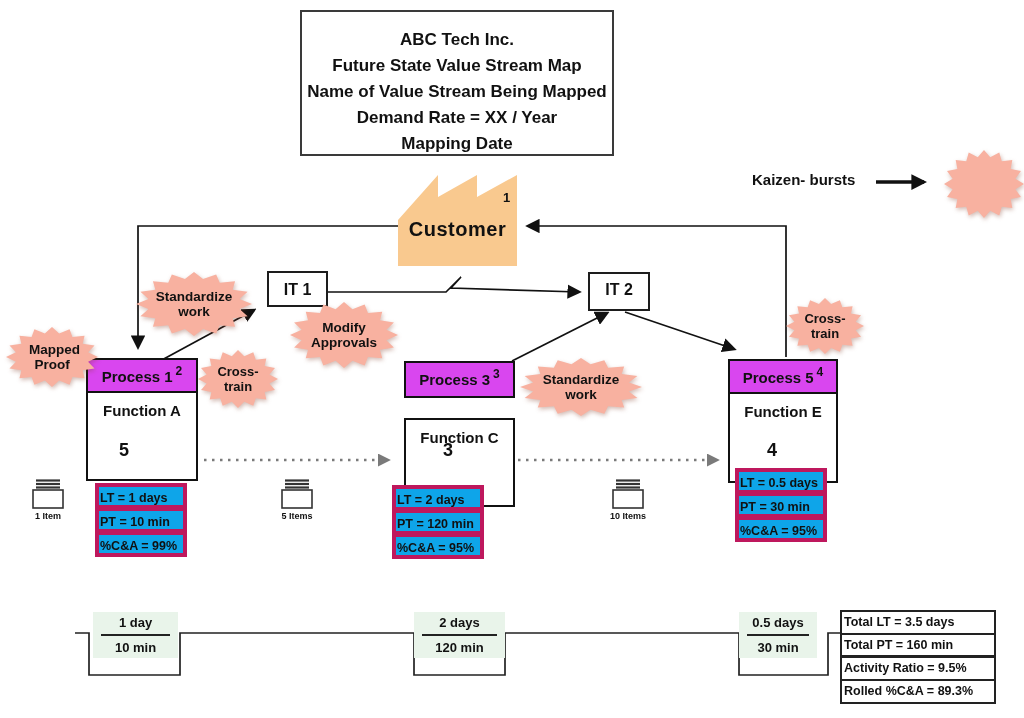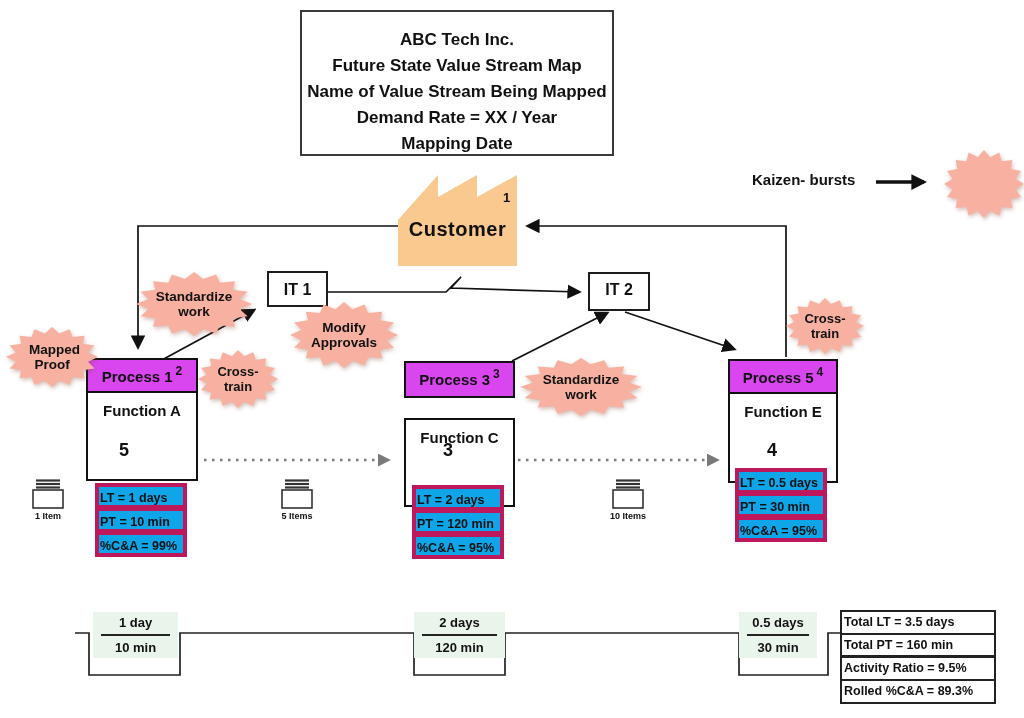--- a/index.html
+++ b/index.html
@@ -165,21 +165,21 @@
     <div class="data-row">%C&amp;A = 99%</div>
   </div>
 
   <div class="abs proc-header" style="left:404px; top:361px; width:111px; height:37px;">
     <span>Process 3</span><span class="step-sup">3</span>
   </div>
   <div class="abs proc-body" style="left:404px; top:420px; width:111px; height:89px;">
     <div>Function C</div>
   </div>
   <div class="abs count" style="left:443px; top:440px;">3</div>
-  <div class="abs" style="left:412px; top:487px; width:92px;">
+  <div class="abs" style="left:392px; top:487px; width:92px;">
     <div class="data-row">LT = 2 days</div>
     <div class="data-row">PT = 120 min</div>
     <div class="data-row">%C&amp;A = 95%</div>
   </div>
 
   <div class="abs proc-header" style="left:728px; top:359px; width:110px; height:37px;">
     <span>Process 5</span><span class="step-sup">4</span>
   </div>
   <div class="abs proc-body" style="left:728px; top:394px; width:110px; height:91px;">
     <div>Function E</div>

